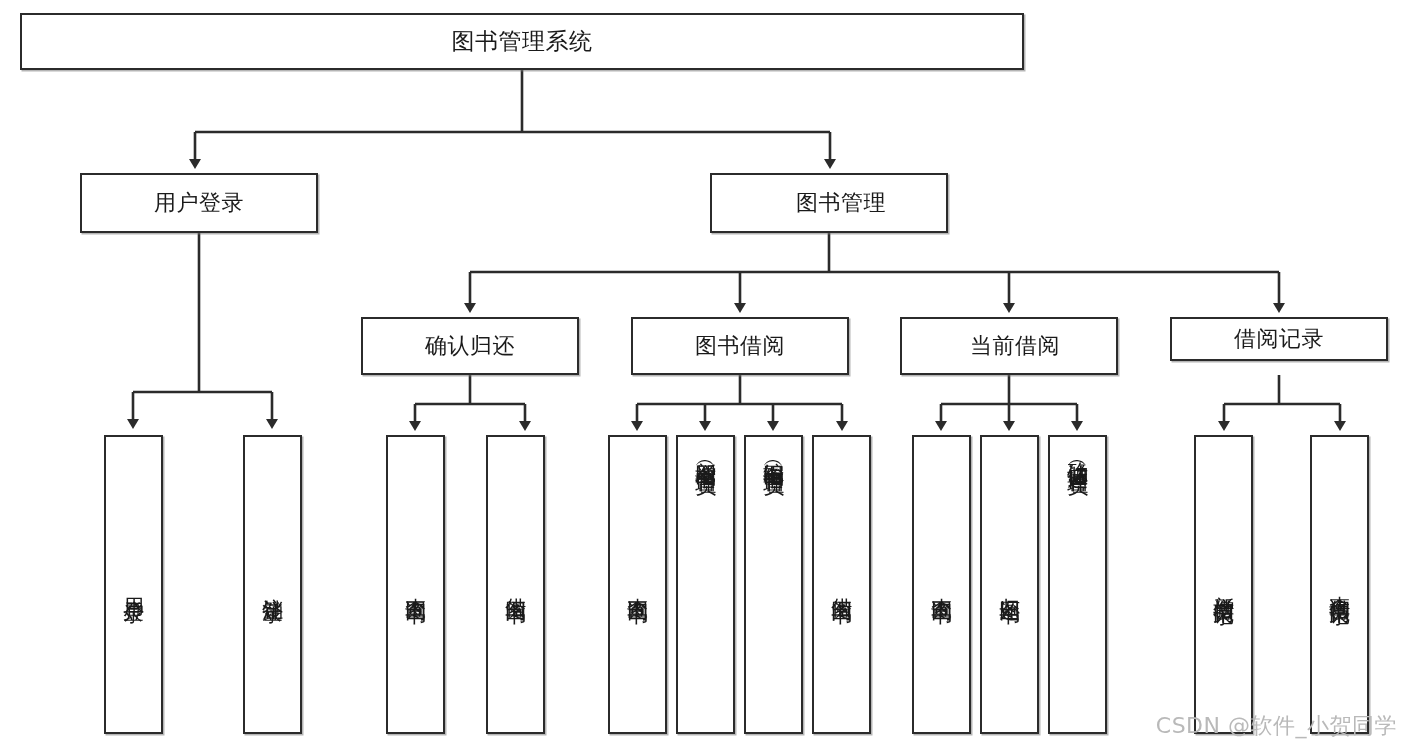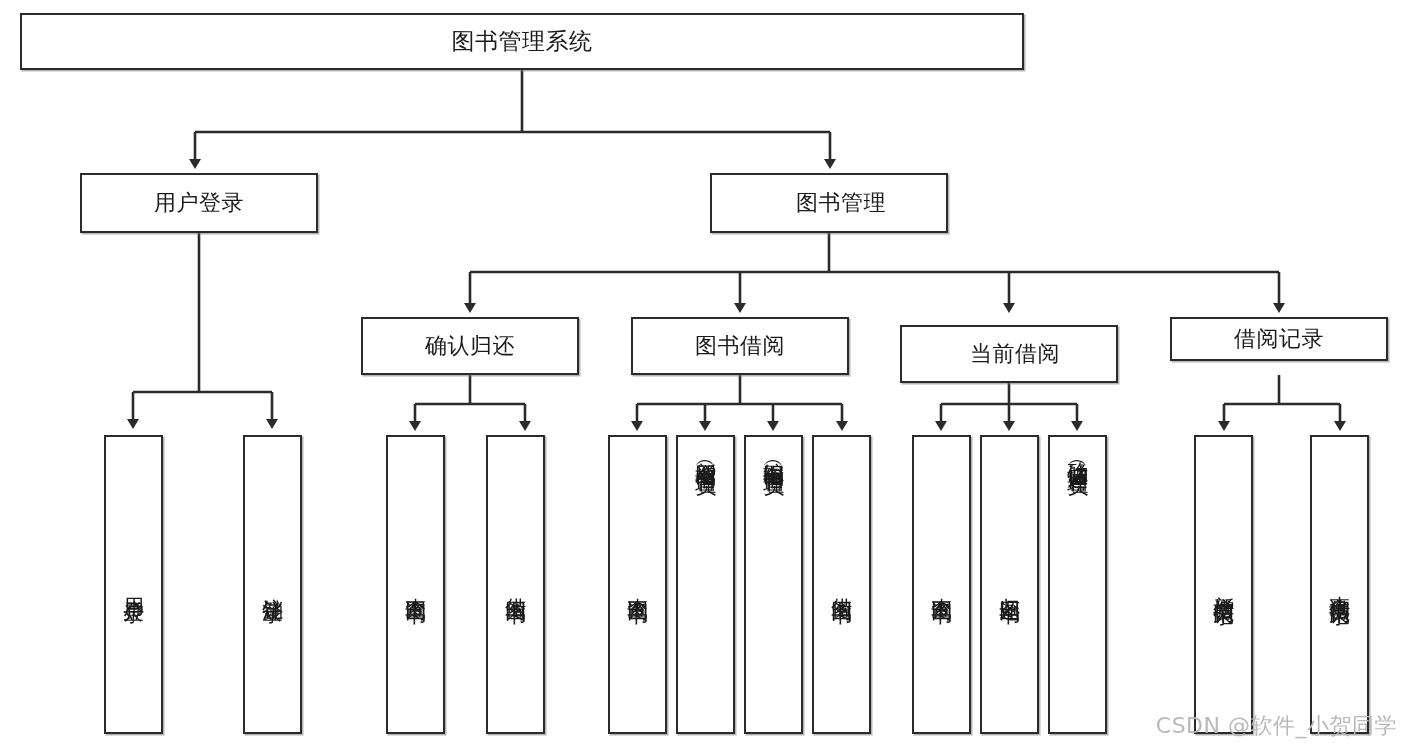--- a/index.html
+++ b/index.html
@@ -144,21 +144,21 @@
   <div class="node horiz" style="left:710px; top:173px; width:238px; height:60px;padding-left:24px;">
     <span class="label">图书管理</span>
   </div>
 
   <div class="node horiz" style="left:361px; top:317px; width:218px; height:58px;">
     <span class="label">确认归还</span>
   </div>
   <div class="node horiz" style="left:631px; top:317px; width:218px; height:58px;">
     <span class="label">图书借阅</span>
   </div>
-  <div class="node horiz" style="left:900px; top:325px; width:218px; height:58px;padding-left:12px;">
+  <div class="node horiz" style="left:900px; top:317px; width:218px; height:58px;padding-left:12px;">
     <span class="label">当前借阅</span>
   </div>
   <div class="node horiz" style="left:1170px; top:317px; width:218px; height:44px;">
     <span class="label">借阅记录</span>
   </div>
 
   <div class="node vert centered" style="left:104px; top:435px; width:59px; height:299px;">
     <span class="label">用户登录</span>
   </div>
   <div class="node vert centered" style="left:243px; top:435px; width:59px; height:299px;">

